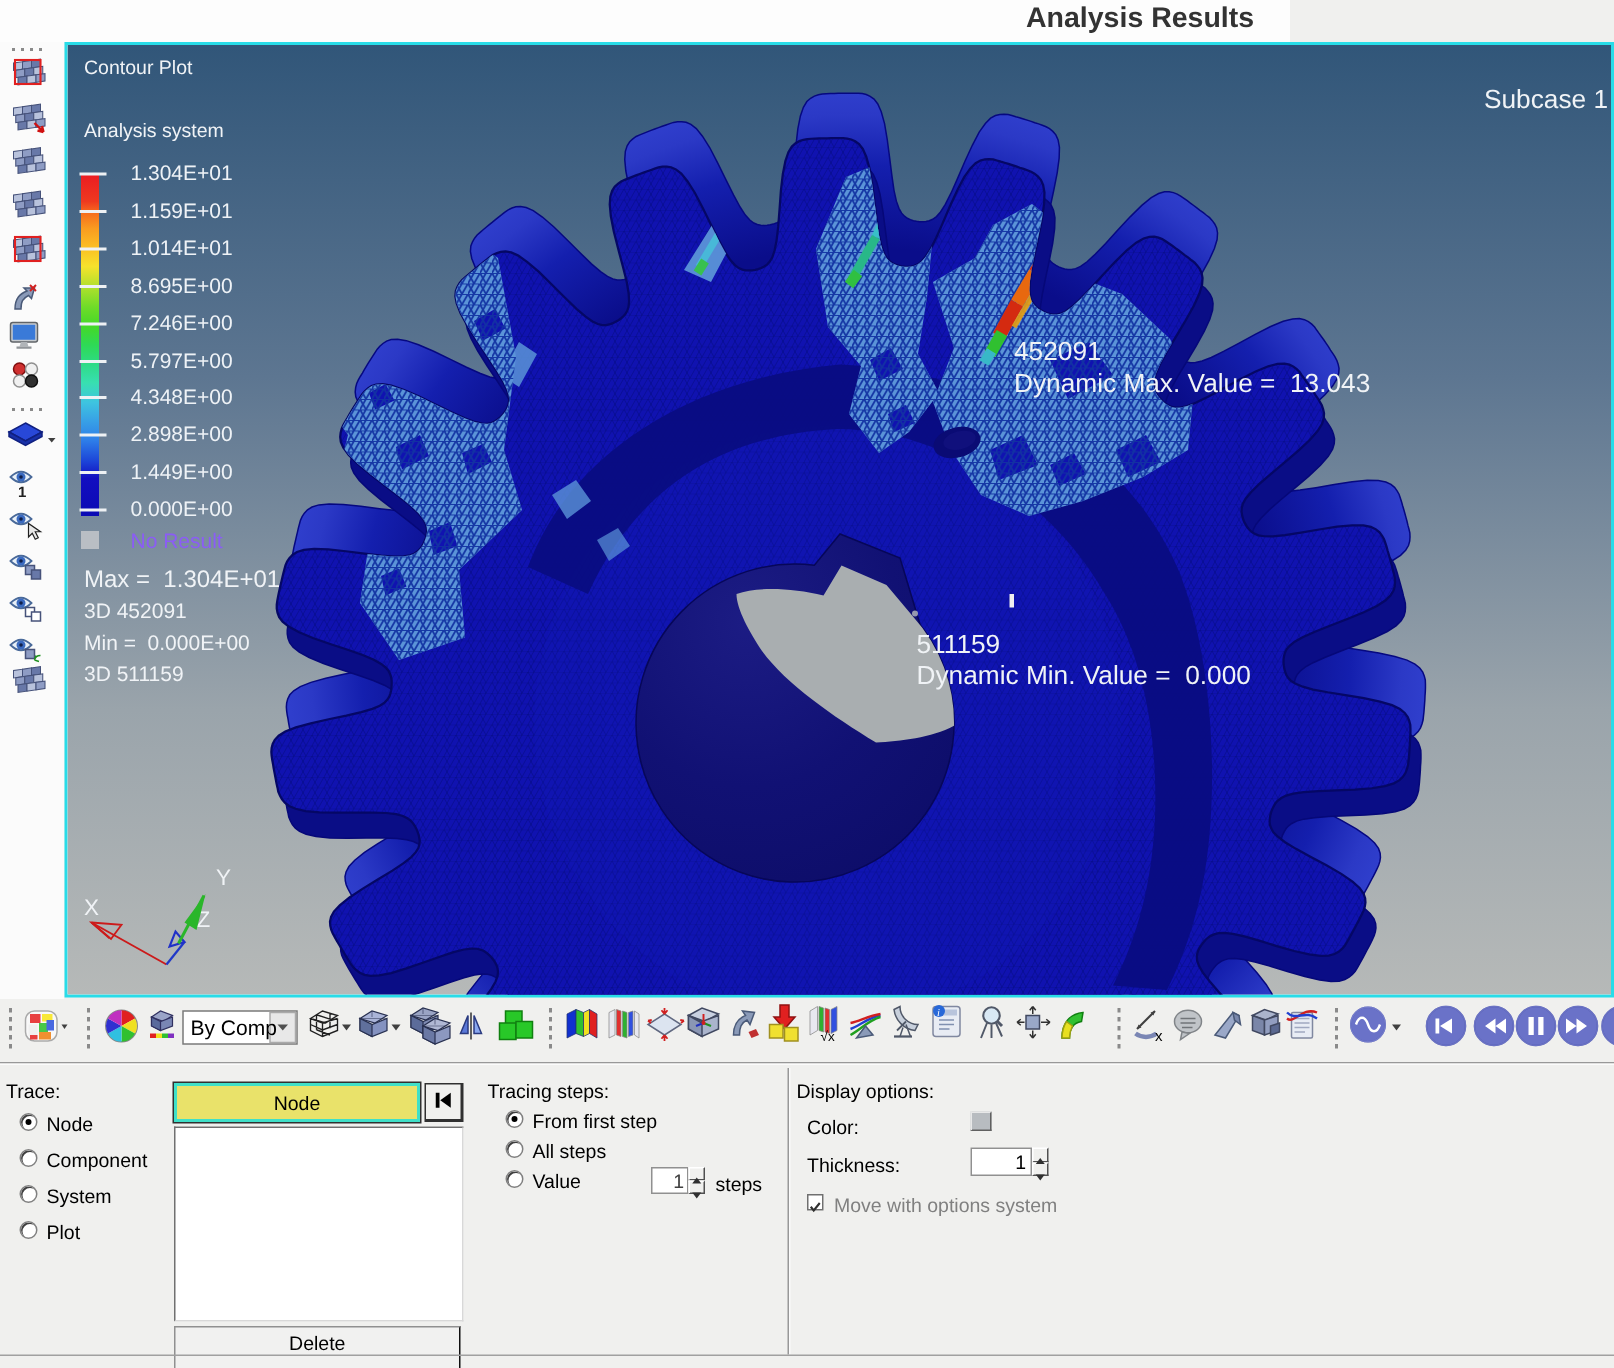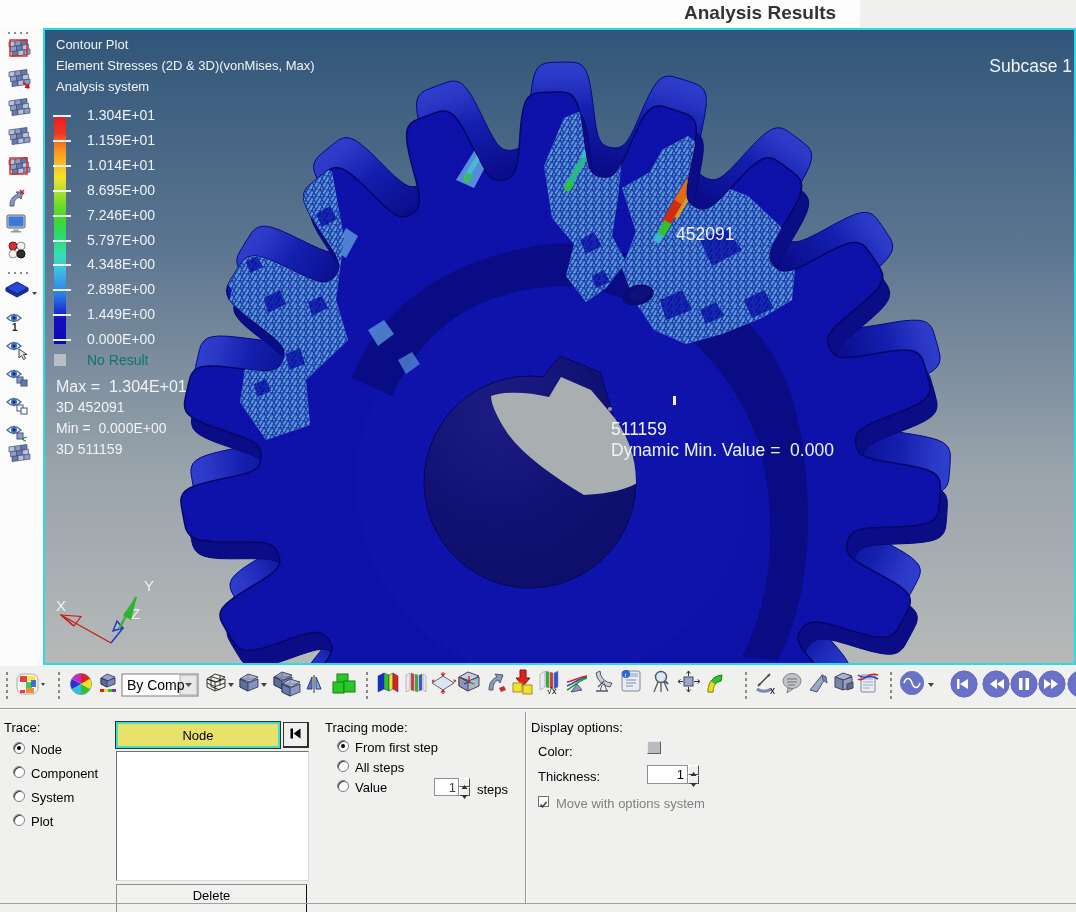--- a/index.html
+++ b/index.html
@@ -262,28 +262,28 @@
   <ellipse cx="638" cy="295" rx="16" ry="10" transform="rotate(-14 638 295)" fill="#0a0b74"></ellipse>
   <ellipse cx="640" cy="294" rx="11" ry="6" transform="rotate(-14 638 295)" fill="#10107c"></ellipse>
 </g>
 
 <rect x="673" y="396" width="3" height="9" fill="#f0f0f0"></rect>
 <circle cx="610" cy="409" r="2" fill="#b8bcc0" opacity="0.8"></circle>
 </svg>
 </div>
 <div id="vtext">
  <div class="hd" style="top:9px">Contour Plot</div>
- <div class="hd" style="top:30px">Element Stresses (2D &amp; 3D)(vonMises, Max)</div>
  <div class="hd" style="top:51px">Analysis system</div>
  <div style="position:absolute;right:4px;top:28px;font-size:17.5px">Subcase 1</div>
  <div class="hd" style="top:350px;font-size:16px">Max =  1.304E+01</div>
  <div class="hd" style="top:371px;font-size:14px">3D 452091</div>
  <div class="hd" style="top:392px;font-size:14px">Min =  0.000E+00</div>
  <div class="hd" style="top:413px;font-size:14px">3D 511159</div>
  <div style="position:absolute;left:633px;top:196px;font-size:17.5px">452091</div>
+ <div style="position:absolute;left:633px;top:217px;font-size:17.5px;white-space:pre">Dynamic Max. Value =  13.043</div>
  <div style="position:absolute;left:568px;top:391px;font-size:17.5px">511159</div>
  <div style="position:absolute;left:568px;top:412px;font-size:17.5px;white-space:pre">Dynamic Min. Value =  0.000</div>
  <div style="position:absolute;left:13px;top:569px;font-size:15px">X</div>
  <div style="position:absolute;left:101px;top:549px;font-size:15px">Y</div>
  <div style="position:absolute;left:88px;top:577px;font-size:15px">Z</div>
  <svg style="position:absolute;left:0;top:0" width="1029" height="633" viewBox="45 30 1029 633">
   <path d="M113 645L63 617" stroke="#cc1a1a" stroke-width="1.3" fill="none"></path>
   <path d="M63 617l20 1.5 -7 9.5z" fill="none" stroke="#cc1a1a" stroke-width="1.2"></path>
   <path d="M63 617l12 10.5" stroke="#cc1a1a" stroke-width="1.2"></path>
   <path d="M113 645l12-15" stroke="#2038c8" stroke-width="1.5"></path>
@@ -308,21 +308,21 @@
 <div class="lt" style="top:132px">1.159E+01</div>
 <div class="lt" style="top:157px">1.014E+01</div>
 <div class="lt" style="top:182px">8.695E+00</div>
 <div class="lt" style="top:207px">7.246E+00</div>
 <div class="lt" style="top:232px">5.797E+00</div>
 <div class="lt" style="top:256px">4.348E+00</div>
 <div class="lt" style="top:281px">2.898E+00</div>
 <div class="lt" style="top:306px">1.449E+00</div>
 <div class="lt" style="top:331px">0.000E+00</div>
 <div style="position:absolute;left:54px;top:354px;width:12px;height:12px;background:#b9bec4"></div>
-    <div class="lt" style="top:352px;color:#0f766e">No Result</div>
+    <div class="lt" style="top:352px;color:#8b5cf6">No Result</div>
   </div>
 <div id="toolbar2"><svg width="1076" height="46" viewBox="0 666 1076 46">
 <rect x="0" y="666" width="1076" height="46" fill="#f0f0ee"></rect>
 <g fill="#8a8a8a">
         <rect x="6" y="672" width="2" height="3"></rect>
         <rect x="6" y="678" width="2" height="3"></rect>
         <rect x="6" y="684" width="2" height="3"></rect>
         <rect x="6" y="690" width="2" height="3"></rect>
         <rect x="6" y="696" width="2" height="3"></rect>
       </g>
@@ -574,21 +574,21 @@
  <div style="position:absolute;left:283px;top:10px;width:26px;height:26px;background:#f0f0ee;
    border:1px solid #303030;border-width:1px 2px 2px 1px">
    <svg width="22" height="22">
         <path d="M6.5 5.5h2.5v10H6.5z" fill="#000"></path>
         <path d="M16.5 5.5v10l-7-5z" fill="#000"></path>
       </svg></div>
  <div style="position:absolute;left:116px;top:39px;width:193px;height:130px;background:#fff;
    border:1px solid #888;border-color:#707070 #d8d8d8 #d8d8d8 #707070"></div>
  <div style="position:absolute;left:116px;top:172px;width:191px;height:41px;background:#f1f1f0;
    border:1px solid;border-color:#909090 #101010 #101010 #909090;text-align:center;padding-top:3px">Delete</div>
- <div style="position:absolute;left:325px;top:8px">Tracing mode:</div>
+ <div style="position:absolute;left:325px;top:8px">Tracing steps:</div>
  <div class="rad on" style="left:337px;top:28px"></div>
     <div style="position:absolute;left:355px;top:28px">From first step</div>
  <div class="rad" style="left:337px;top:48px"></div>
     <div style="position:absolute;left:355px;top:48px">All steps</div>
  <div class="rad" style="left:337px;top:68px"></div>
     <div style="position:absolute;left:355px;top:68px">Value</div>
  <div style="position:absolute;left:434px;top:66px;width:25px;height:18px;background:#fff;
    border:1px solid #909090;text-align:right;padding:1px 2px 0 0;color:#404040">1</div>
  <div style="position:absolute;left:459px;top:66px;width:11px;height:18px">
   <div class="gray3d" style="height:9px"><svg width="9" height="7">

